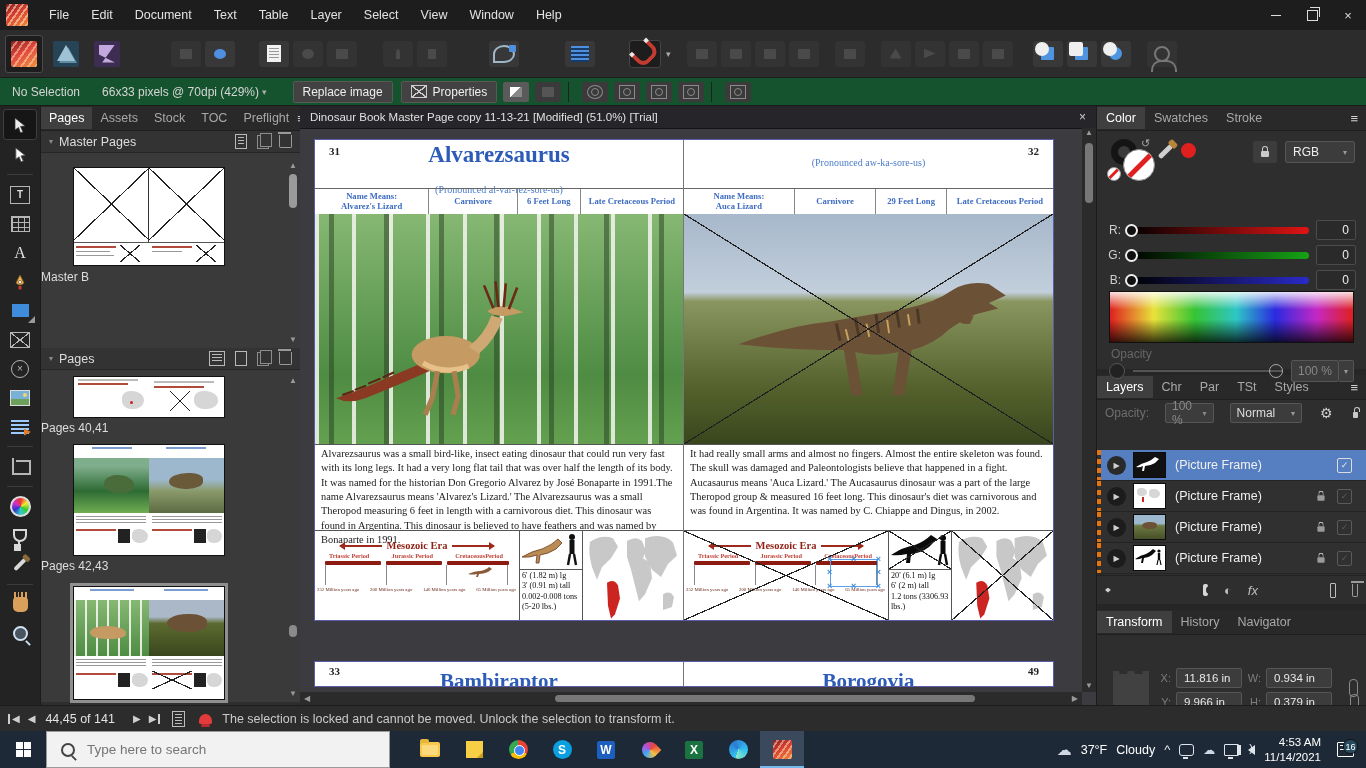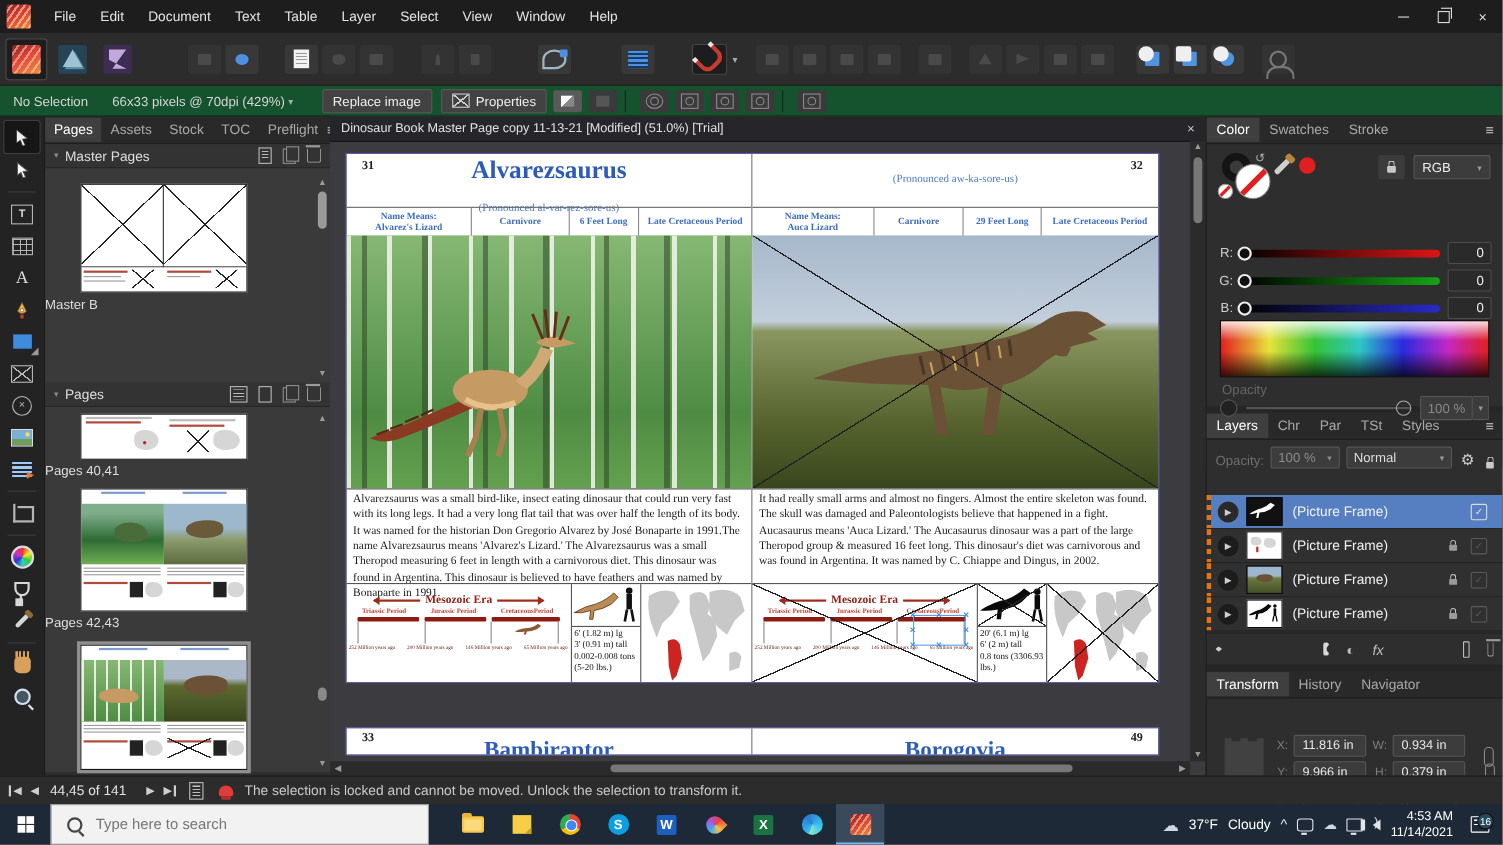--- a/index.html
+++ b/index.html
@@ -203,21 +203,21 @@
     linear-gradient(to right,#e02020,#e8e23a 18%,#35c435 35%,#2ec6c6 52%,#2a2ae0 68%,#c428c4 85%,#e02020)}
   .oplabel{position:absolute;left:14px;top:216px;color:#666}
   .oprow{position:absolute;left:12px;right:12px;top:230px;height:20px;display:flex;align-items:center;gap:8px}
   .opknob{width:14px;height:14px;border-radius:50%;background:#222;border:1px solid #555}
   .opline{flex:1;height:2px;background:#555;position:relative}
   .opline::after{content:"";position:absolute;right:0;top:-6px;width:12px;height:12px;border:1.5px solid #aaa;border-radius:50%}
   .opval{width:46px;height:20px;background:#3c3c3c;border:1px solid #565656;border-radius:2px;color:#888;display:flex;align-items:center;justify-content:center}
   .opcaret{width:14px;height:20px;background:#3c3c3c;border:1px solid #565656;border-left:none;border-radius:0 2px 2px 0;display:flex;align-items:center;justify-content:center;color:#999;font-size:8px;margin-left:-8px}
   
   .layerspanel{position:relative;height:204px;border-bottom:6px solid #262626}
-  .lyrbar{height:26px;display:flex;align-items:flex-end;padding:0 8px;gap:6px;background:#2e2e2e}
+  .lyrbar{height:26px;display:flex;align-items:center;padding:0 8px;gap:16px;background:#2e2e2e}
   .ddl{height:20px;background:#3c3c3c;border:1px solid #565656;border-radius:2px;display:flex;align-items:center;justify-content:space-between;padding:0 6px;box-sizing:border-box}
   .lrows{position:absolute;left:0;right:0;top:50px}
   .lrow{height:31px;display:flex;align-items:center;background:#303030;border-bottom:1px solid #242424;position:relative;padding-left:10px;box-sizing:border-box}
   .lrow.sel{background:#567fc2}
   .ldash{position:absolute;left:0;top:0;bottom:0;width:4px;background:repeating-linear-gradient(180deg,#e8720c 0 5px,#303030 5px 9px)}
   .ltri{width:19px;height:19px;border-radius:50%;background:#1c1c1c;color:#cfcfcf;font-size:8px;display:flex;align-items:center;justify-content:center;margin-right:7px;flex:none}
   .lthumb{width:31px;height:24px;border:1px solid #0c0c0c;margin-right:9px;flex:none;position:relative;overflow:hidden}
   .llabel{color:#f0f0f0;font-size:12.5px;flex:1}
   .lcheck{width:13px;height:13px;border:1px solid #dcdcdc;border-radius:2px;color:#e8e8e8;font-size:9px;display:flex;align-items:center;justify-content:center;margin-right:14px}
   .lcheck.dim{border-color:#5a5a5a;color:#5a5a5a}
@@ -779,21 +779,21 @@
                 <path d="M2,24 Q14,16 26,14 Q36,10 42,4 L48,8 L40,16 Q32,22 22,23 L21,32 L17,32 L18,23 Q9,25 2,24Z" fill="#0a0a0a"></path>
                 <circle cx="54" cy="7" r="3" fill="#0a0a0a"></circle>
                   <rect x="51.5" y="10" width="5" height="13" fill="#0a0a0a"></rect>
                   <path d="M52,23 L50,34 M56,23 L58,34" stroke="#0a0a0a" stroke-width="2.4"></path>
               </svg>
               <div class="xo" style="inset:0"></div>
             </div>
             <div class="stattxt" style="font-family:'Liberation Serif',serif">
               <span>20' (6.1 m) lg</span>
               <span>6' (2 m) tall</span>
-              <span>0.8 tons (3306.93 lbs.)</span>
+              <span>1.2 tons (3306.93 lbs.)</span>
             </div>
           </div>
           <div class="mapbox">
             <svg width="100%" height="100%" viewBox="0 0 100 62" preserveAspectRatio="none">
               <path d="M6,8 q12,-6 24,-3 l5,6 -7,8 -9,6 -5,9 -5,-9 q-4,-10 -2,-17Z" fill="#c8c8c8"></path>
               <path d="M24,36 q7,-3 11,2 l2,9 -5,11 -4,3 -3,-9 -1,-16Z" fill="#cc2420"></path>
               <path d="M44,7 q9,-4 15,0 l4,7 -3,5 7,3 2,11 -7,11 -6,5 -4,-11 -4,-11 -4,-9Z" fill="#c8c8c8"></path>
               <path d="M62,5 q18,-4 28,3 l4,9 -9,6 -7,9 -9,-5 -7,-9Z" fill="#c8c8c8"></path>
               <path d="M80,44 q7,-3 11,2 l-2,7 -9,2Z" fill="#c8c8c8"></path>
             </svg>

